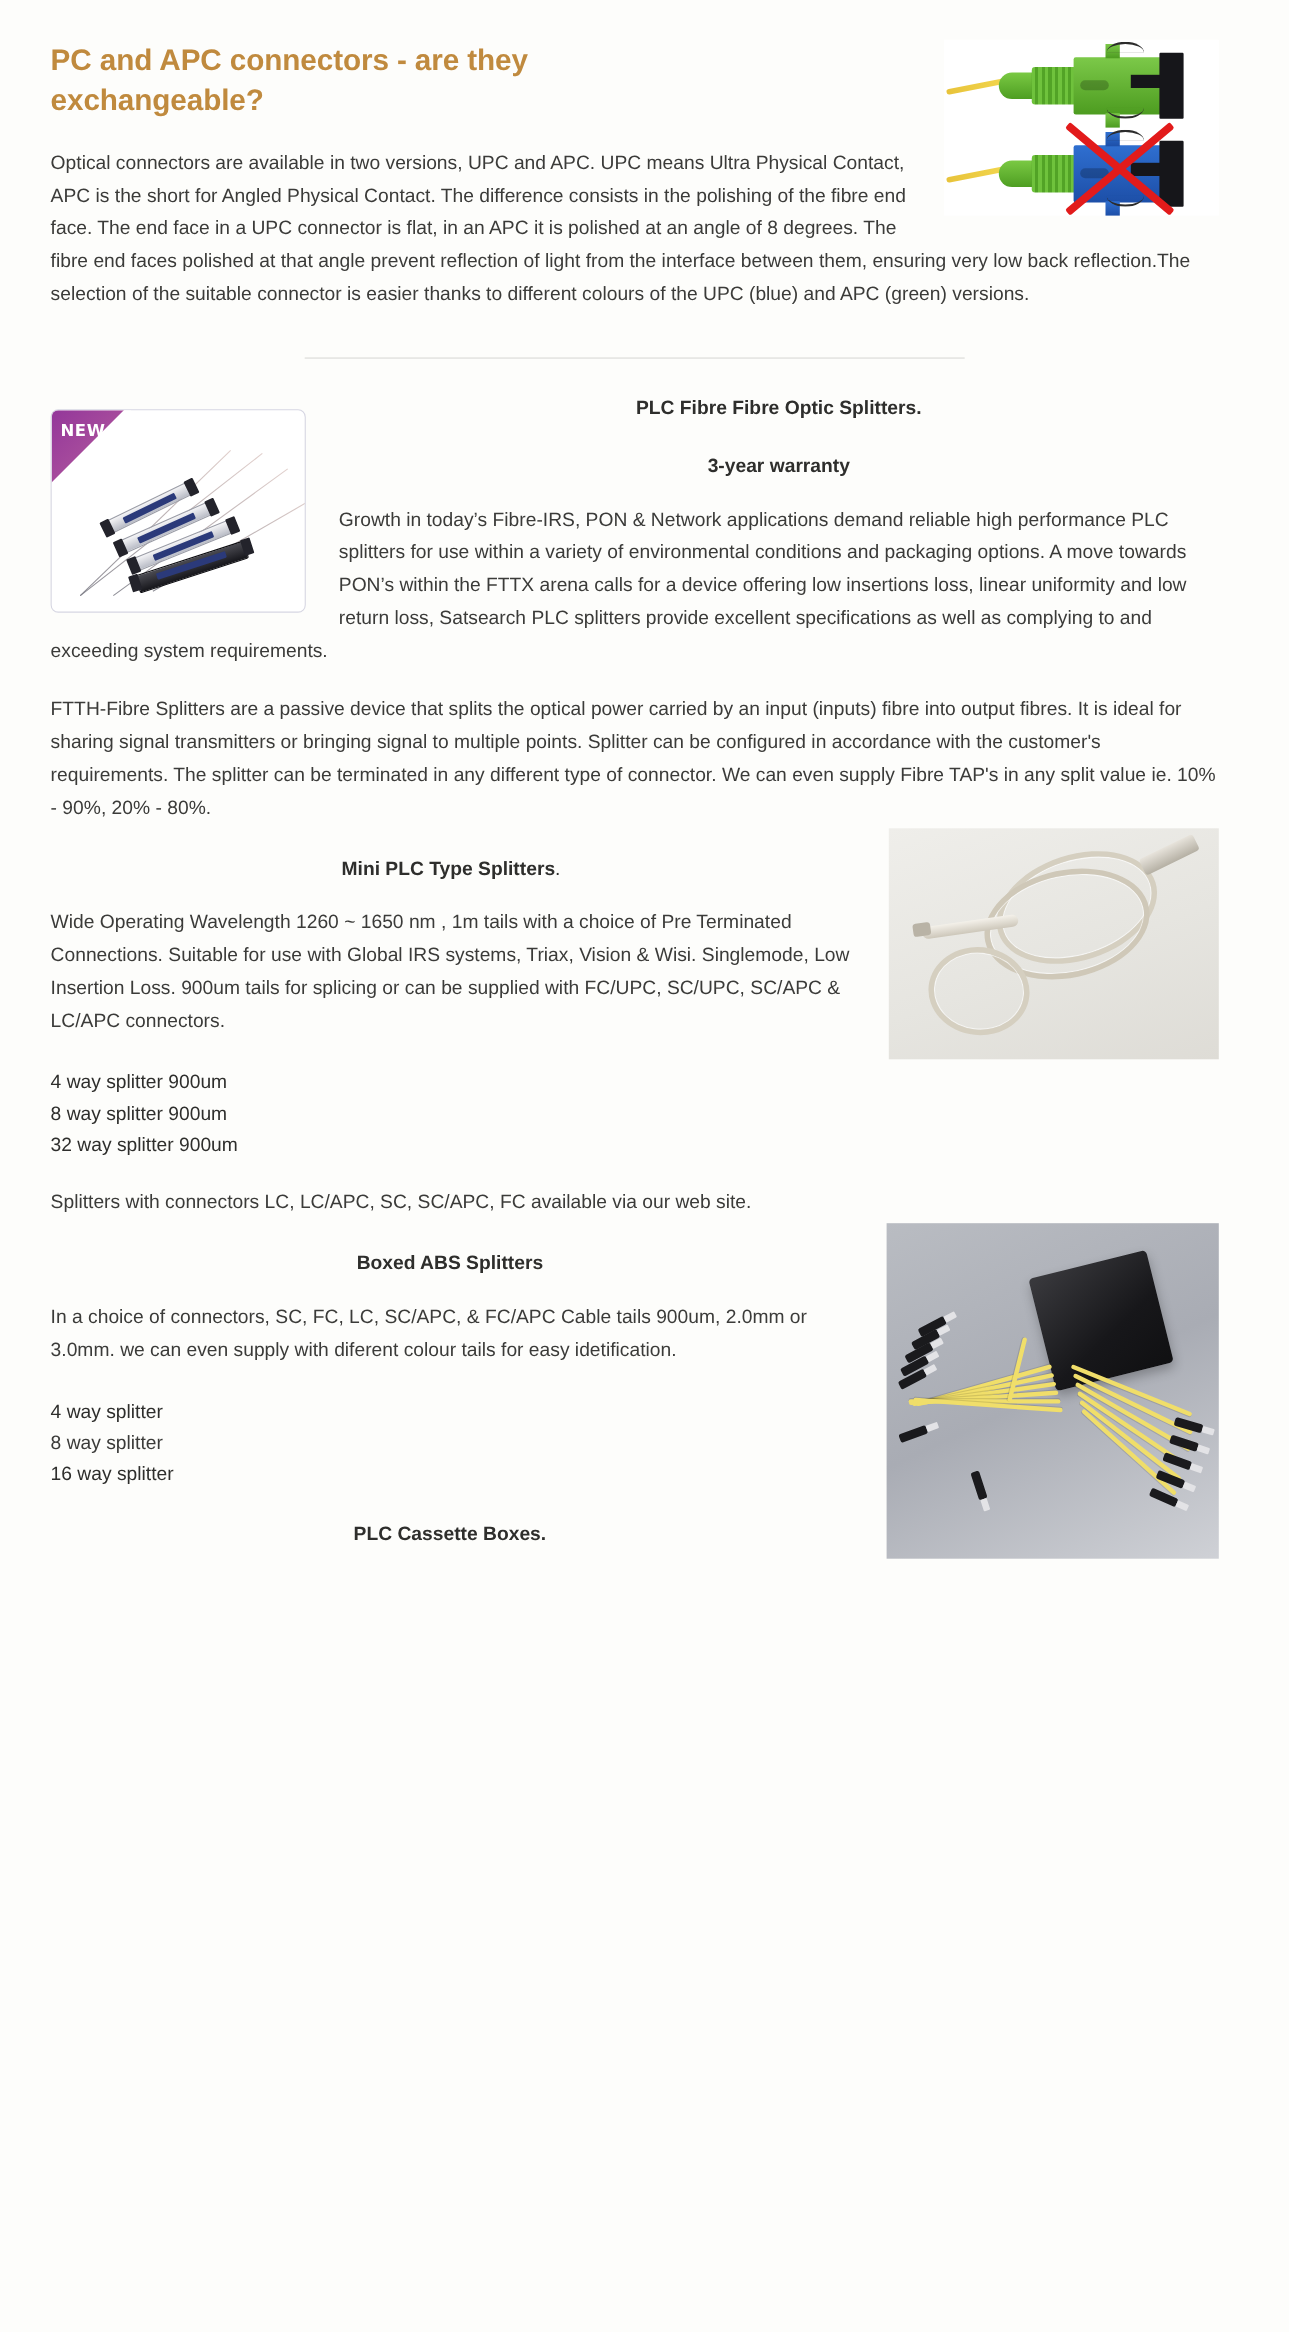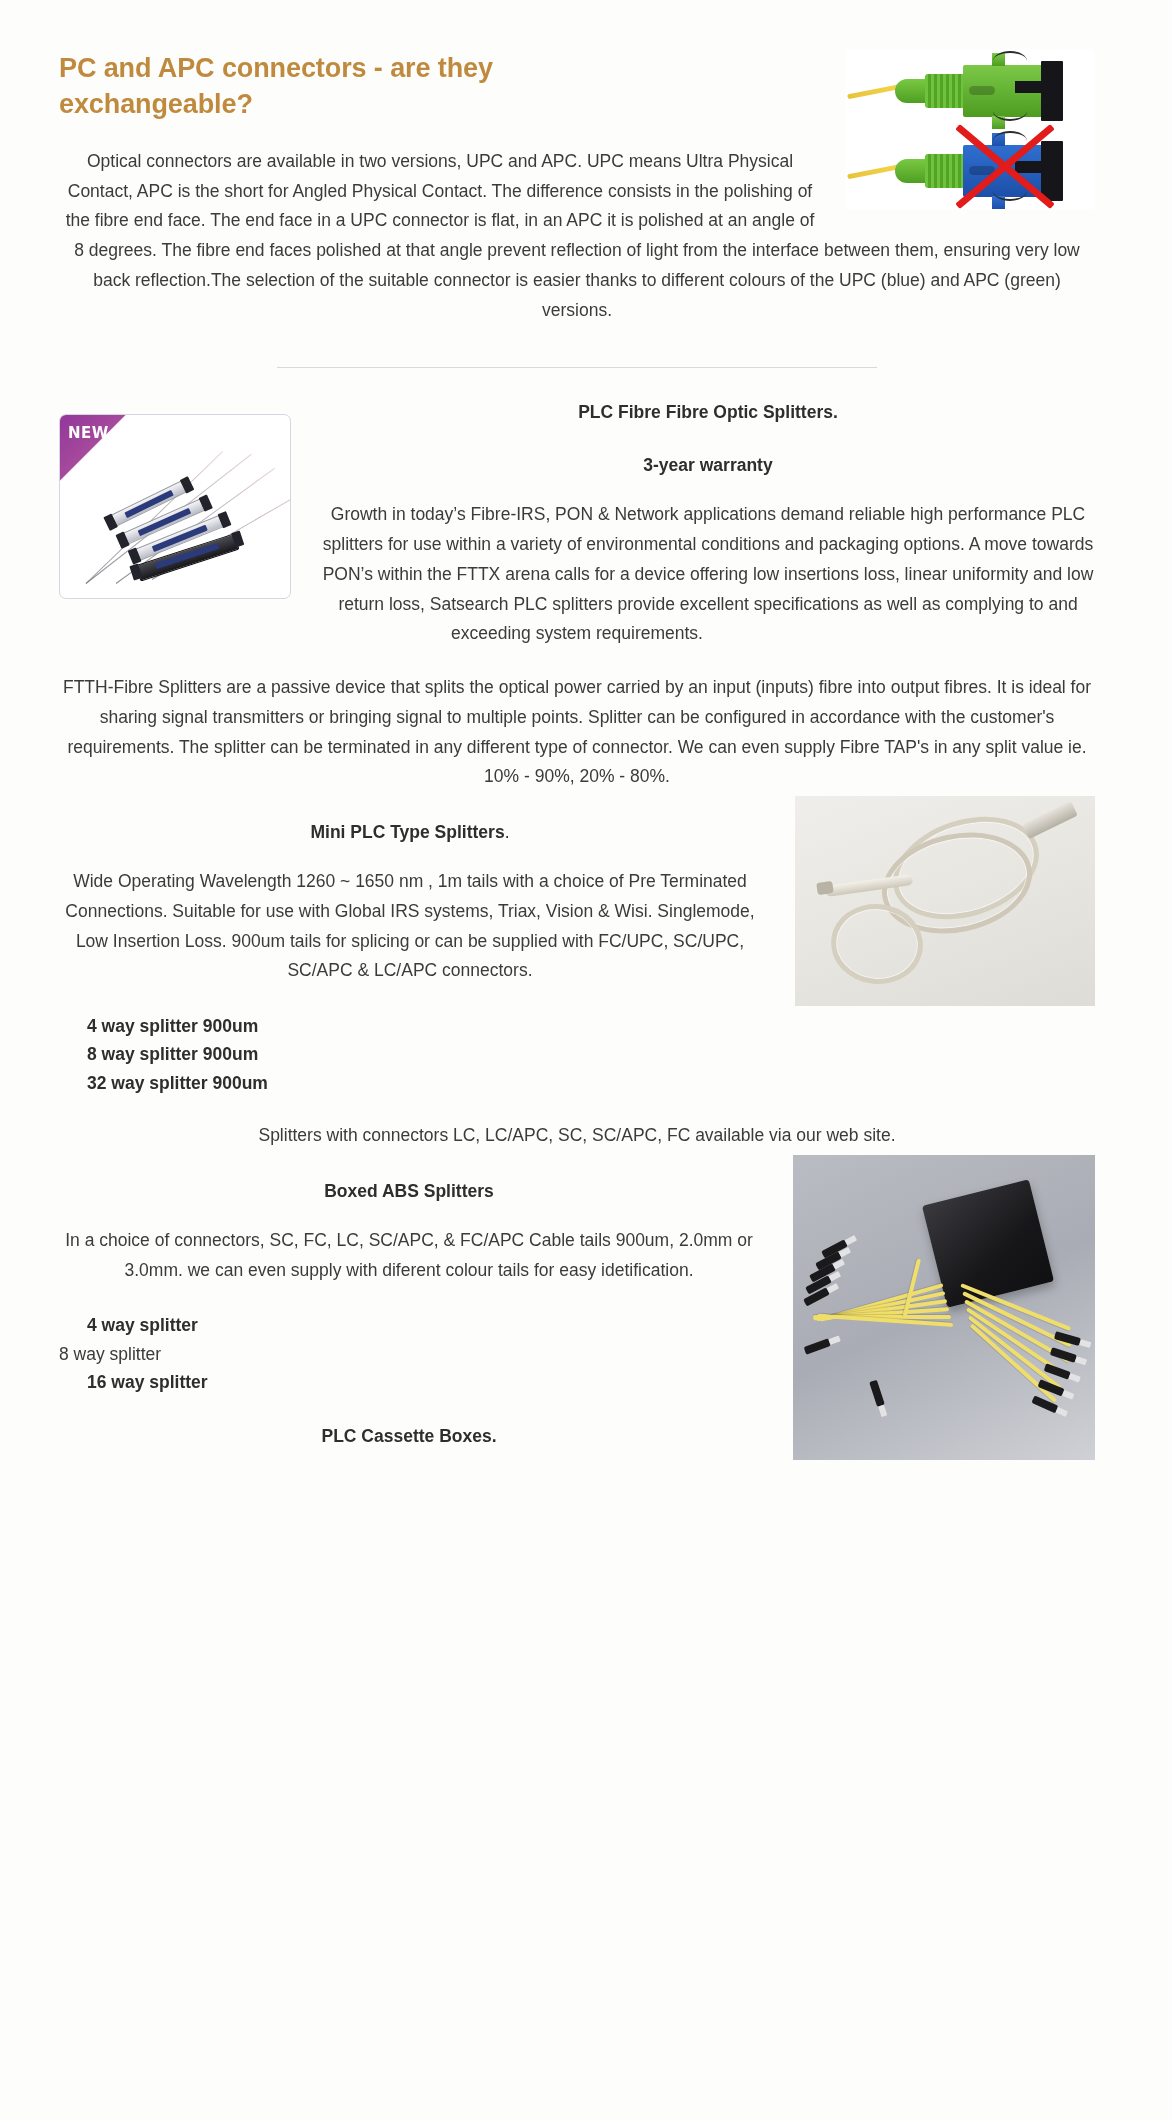--- a/index.html
+++ b/index.html
@@ -8,21 +8,21 @@
     width: 1172px;
     min-height: 2120px;
     background: #fdfdfb;
     font-family: "Liberation Sans", sans-serif;
     color: #3a3a38;
   }
   .page {
     width: 1172px;
     min-height: 2120px;
     background: #fdfdfb;
-    padding: 17px;
+    padding: 4px;
     position: relative;
     overflow: hidden;
   }
   .content {
     padding: 22px 60px 40px 42px;
   }
 
   
   h1.page-title {
     font-size: 27px;
@@ -33,21 +33,20 @@
     max-width: 560px;
     letter-spacing: -0.1px;
   }
 
   
   p.body {
     font-size: 17.5px;
     line-height: 1.70;
     color: #3b3b39;
     margin: 24px 0 0 0;
-    text-align: center;
   }
 
   
   .connector-fig {
     float: right;
     width: 250px;
     height: 160px;
     margin: 10px 0 6px 24px;
     position: relative;
     background: #ffffff;
@@ -253,21 +252,21 @@
   }
   .sec-label .plain { font-weight: normal; }
 
   
   ul.spec-list {
     list-style: none; margin: 26px 0 0 0; padding: 0;
   }
   ul.spec-list li {
     font-size: 17.5px; line-height: 1.62; color: #2e2e2c;
   }
-  ul.spec-list li.b { font-weight: bold; margin-left: 28px; }
+  ul.spec-list li.b { font-weight: normal; }
   ul.spec-list li.n { font-weight: normal; color:#3b3b39; }
 
   .clear { clear: both; }
 </style>
 </head>
 <body>
 
 <div class="page">
   <div class="content">
 

